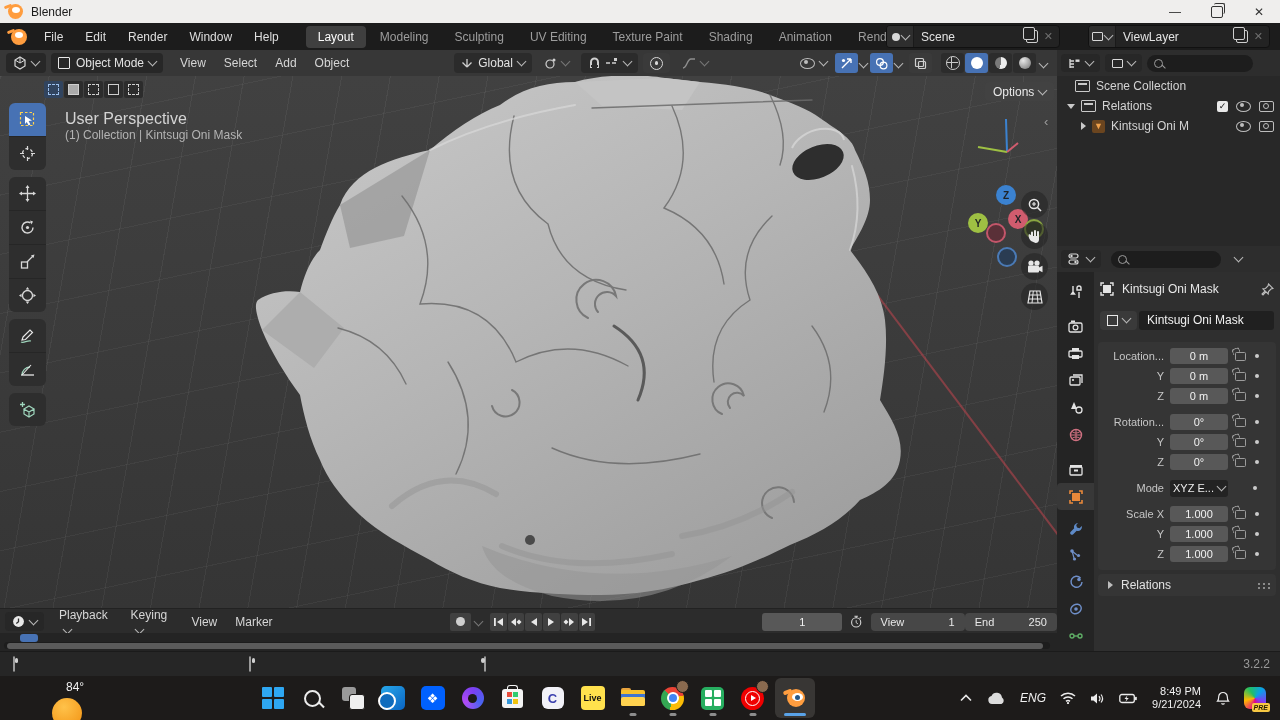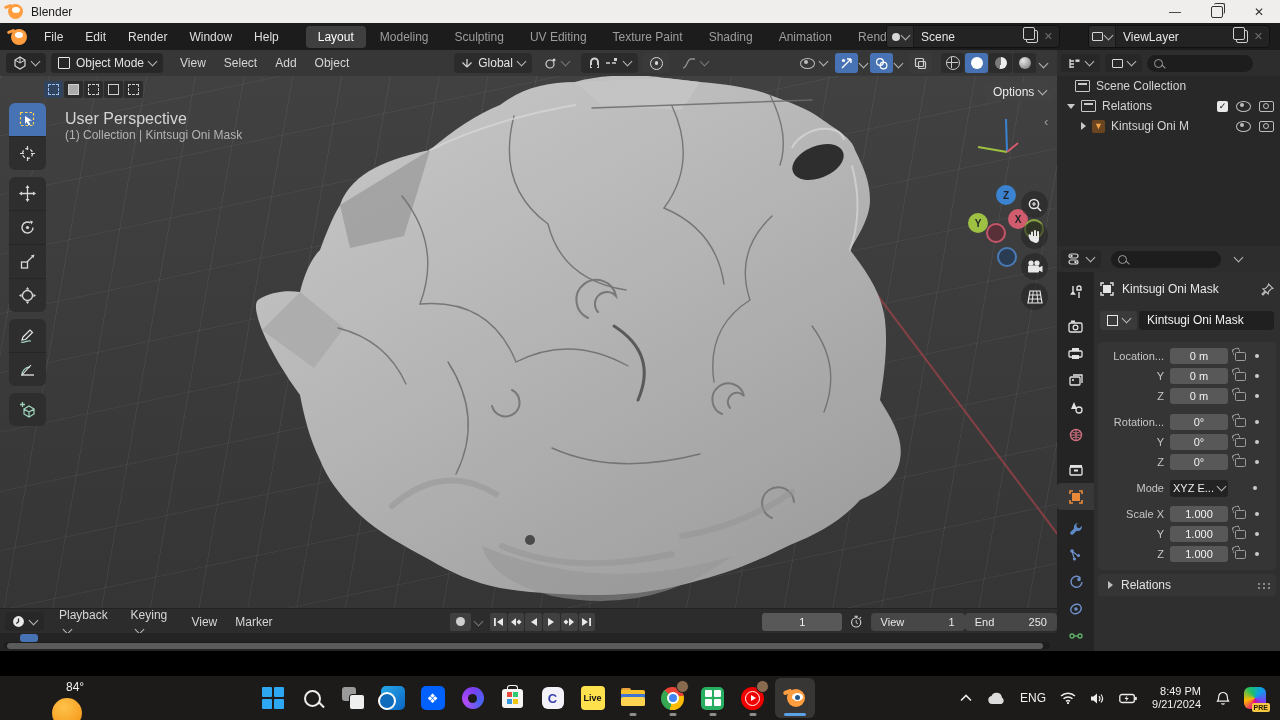--- a/index.html
+++ b/index.html
@@ -110,21 +110,21 @@
   .mouseic.l::after{left:0.5px;}
   .mouseic.m::after{left:2.2px;width:3px;}
   .mouseic.r::after{right:0.5px;}
   
   .taskbar{left:0;top:676px;width:1280px;height:44px;background:#1d1b1a;display:flex;align-items:center;}
   .tb-ic{width:40px;height:40px;display:flex;align-items:center;justify-content:center;position:relative;flex:none;}
   .rundot{position:absolute;bottom:2px;left:50%;transform:translateX(-50%);width:7px;height:3px;border-radius:2px;background:#8d8d8d;}
   .startic{width:22px;height:22px;display:grid;grid-template-columns:10px 10px;grid-template-rows:10px 10px;gap:2px;}
   .startic span{background:#2ea7f2;border-radius:1px;}
   .avbadge{position:absolute;right:4px;top:2px;width:11px;height:11px;border-radius:50%;background:#8a6a4f;border:1px solid #1d1b1a;}
-  .trayic{margin:0 7px;display:flex;align-items:center;}
+  .trayic{margin:0 7px;display:flex;align-items:center;font-style:italic;}
   .clockblk{text-align:right;color:#f0f0f0;font-size:11px;line-height:13px;margin:0 8px;}
 </style>
 </head>
 <body>
 
 <div class="screen">
 
   <div class="abs titlebar">
     <span class="blogo" style="margin-left:8px"></span>
     <span style="margin-left:8px;font-size:12px">Blender</span>
@@ -765,20 +765,26 @@
     </span>
   </div>
 
   <div class="abs tl-track">
     <div class="abs" style="left:20px;top:1px;width:18px;height:8px;border-radius:3px;background:#4772b4"></div>
     <div class="abs" style="left:4px;top:9px;width:1046px;height:7px;border-radius:4px;background:#1d1d1d">
       <div class="abs" style="left:3px;top:0.5px;width:1036px;height:6px;border-radius:3px;background:#5b5b5b"></div>
     </div>
   </div>
 
+  <div class="abs statusbar">
+    <span class="abs mouseic l" style="left:13px;top:5px"></span>
+    <span class="abs mouseic m" style="left:247px;top:5px"></span>
+    <span class="abs mouseic r" style="left:480px;top:5px"></span>
+    <span class="abs" style="right:10px;top:5px;color:#999">3.2.2</span>
+  </div>
 
   <div class="abs taskbar">
     <div class="row" style="margin-left:46px;position:relative;height:44px;width:70px">
       <span class="abs" style="left:20px;top:4px;color:#f0f0f0;font-size:12px">84°</span>
       <span class="abs" style="left:6px;top:22px;width:30px;height:30px;border-radius:50%;background:radial-gradient(circle at 40% 30%, #ffc24a, #f29111)"></span>
     </div>
     <span style="flex:1"></span>
     <span class="tb-ic">
         <span class="startic">
           <span></span>

